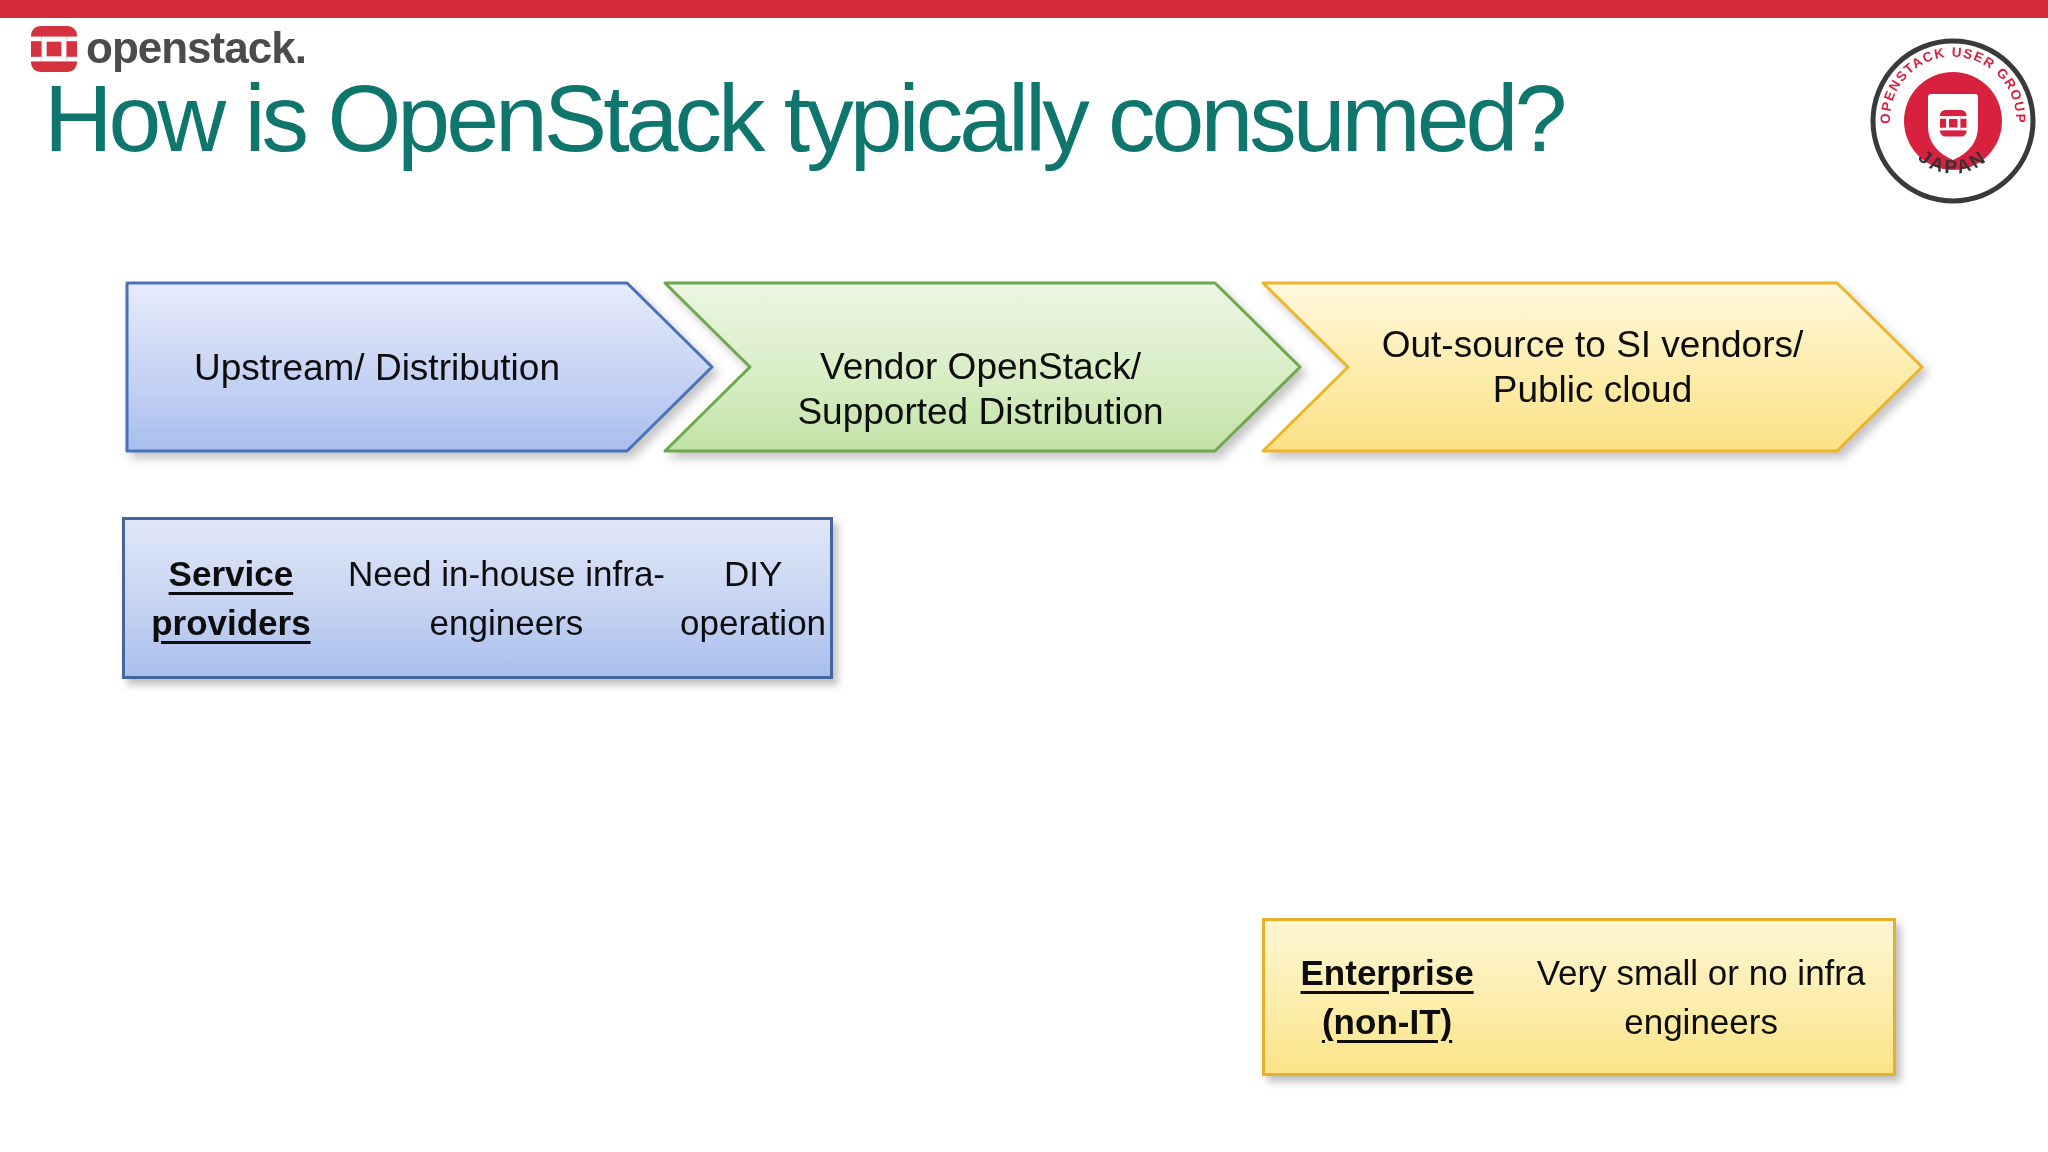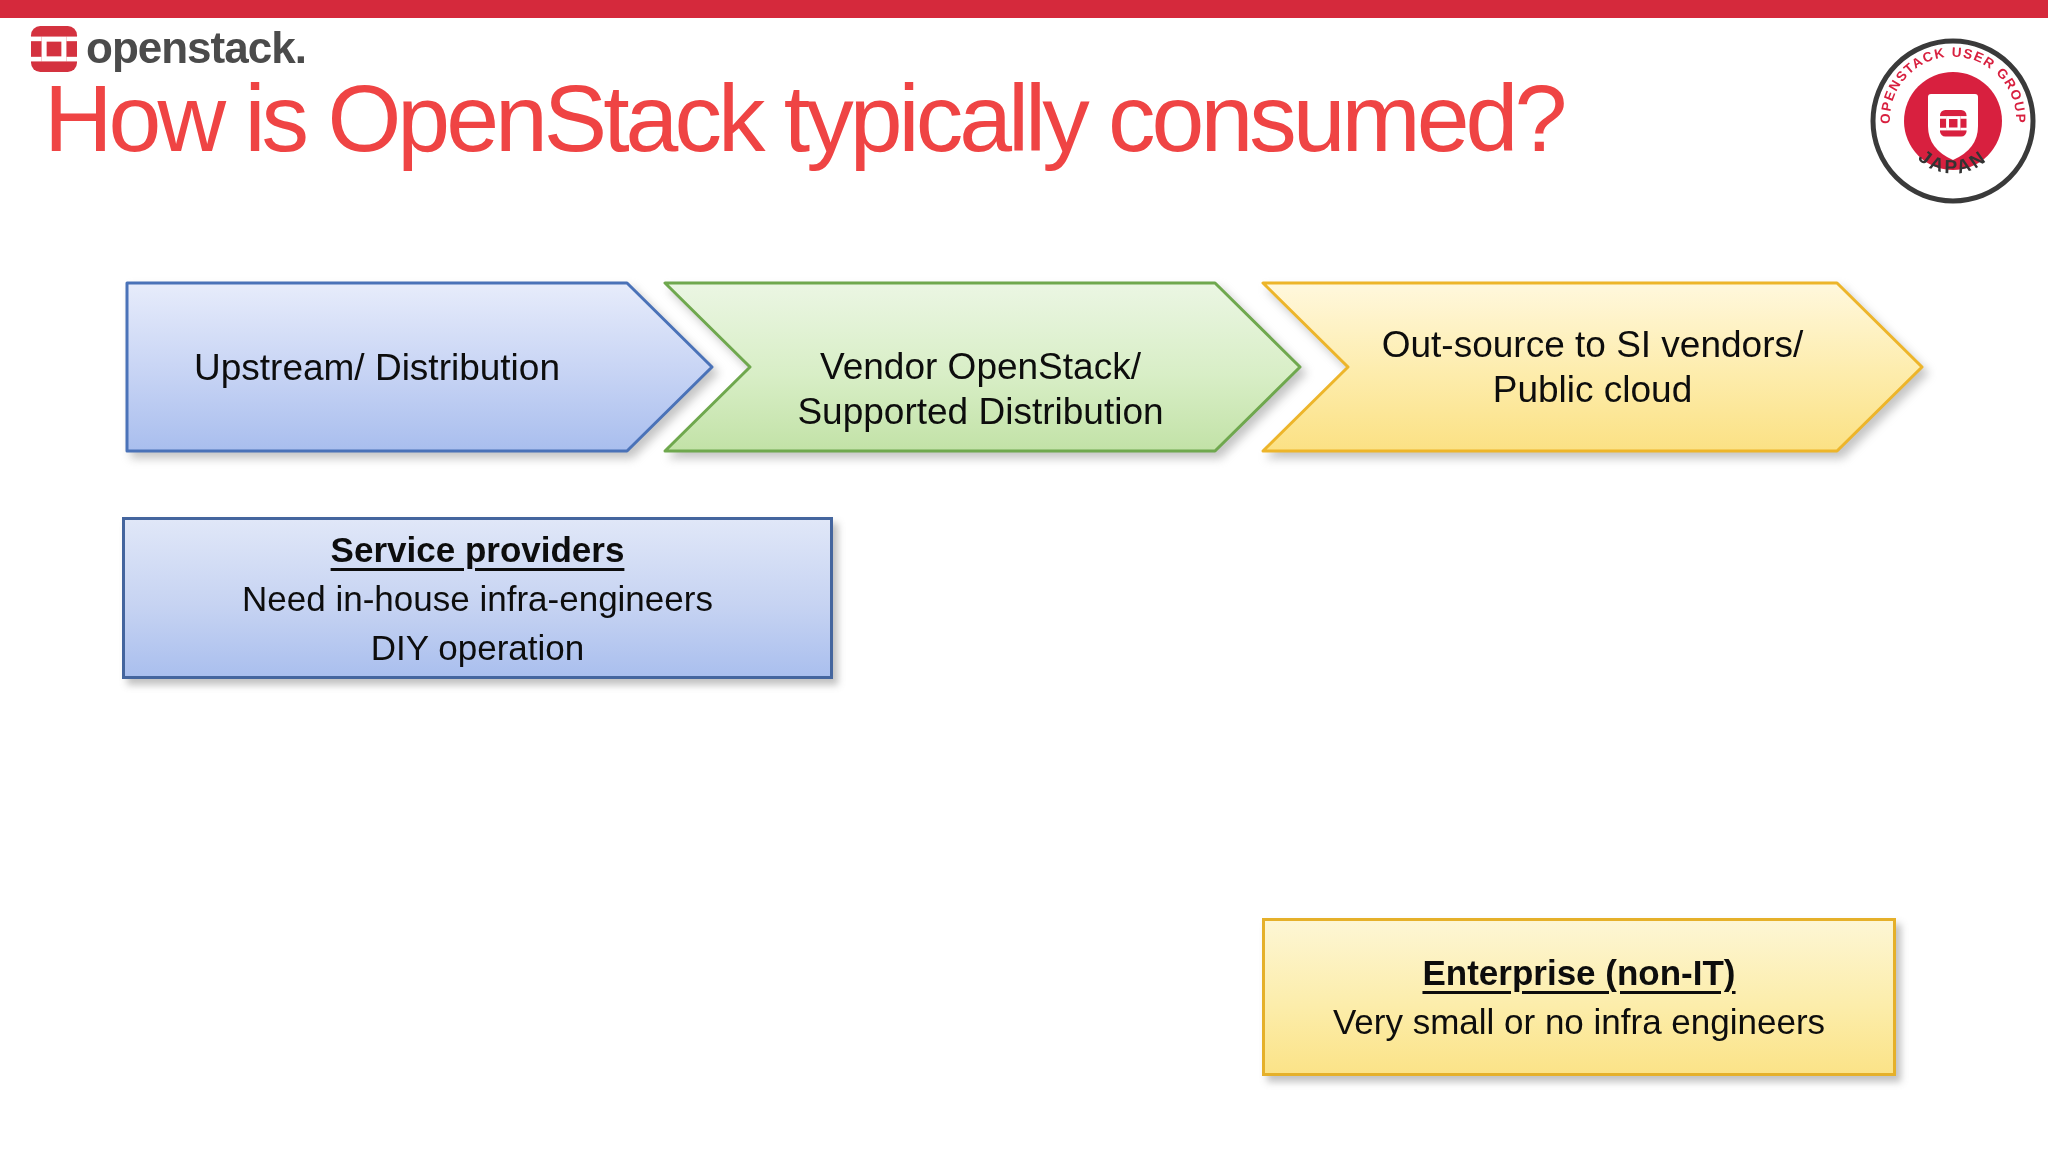--- a/index.html
+++ b/index.html
@@ -6,32 +6,32 @@
   .slide{
     position:relative;width:2048px;height:1152px;background:#ffffff;overflow:hidden;
     font-family:"Liberation Sans","DejaVu Sans",sans-serif;color:#111;
   }
   .topbar{position:absolute;left:0;top:0;width:2048px;height:18px;background:#d5293c;}
   .brand{position:absolute;left:30px;top:26px;display:flex;align-items:flex-start;gap:8px;}
   .brand svg{display:block;}
   .wordmark{font-size:44px;font-weight:700;color:#4b4b4b;letter-spacing:-1px;line-height:1;padding-bottom:4px;}
   .title{
     position:absolute;left:44px;top:62px;margin:0;width:1760px;
-    font-size:95px;font-weight:400;letter-spacing:-4px;line-height:112px;color:#ef4444;white-space:nowrap;
+    font-size:95px;font-weight:400;letter-spacing:-4px;line-height:112px;color:#0f766e;white-space:nowrap;
   }
   .badge{position:absolute;left:1865px;top:33px;}
 
   .arrow-svg{position:absolute;overflow:visible;filter:drop-shadow(5px 6px 5px rgba(110,110,110,.40));}
   .arrow-label{
     position:absolute;display:flex;flex-direction:column;justify-content:center;align-items:center;
     text-align:center;font-size:37px;line-height:45px;color:#0d0d0d;
   }
   .proc-box{
     position:absolute;border-style:solid;border-width:3px;
-    display:flex;flex-direction:column;justify-content:center;align-items:center;
+    display:flex;flex-direction:row;justify-content:center;align-items:center;
     text-align:center;font-size:35px;color:#0d0d0d;
     box-shadow:5px 6px 7px rgba(110,110,110,.42);
   }
   .proc-box .bx-line{display:block;}
   .bx-head{font-weight:700;text-decoration:underline;text-decoration-thickness:3px;text-underline-offset:6px;}
   .box-blue{left:122px;top:517px;width:705px;height:156px;line-height:49px;
     border-color:#44659e;background:linear-gradient(to bottom,#e0e7f8 0%,#c6d3f2 55%,#aabfee 100%);}
   .box-green{left:708px;top:704px;width:744px;height:179px;line-height:54px;
     border-color:#5e9a47;background:linear-gradient(to bottom,#eaf6e2 0%,#daefcb 55%,#c9e6b2 100%);}
   .box-yellow{left:1262px;top:918px;width:628px;height:152px;line-height:49px;

